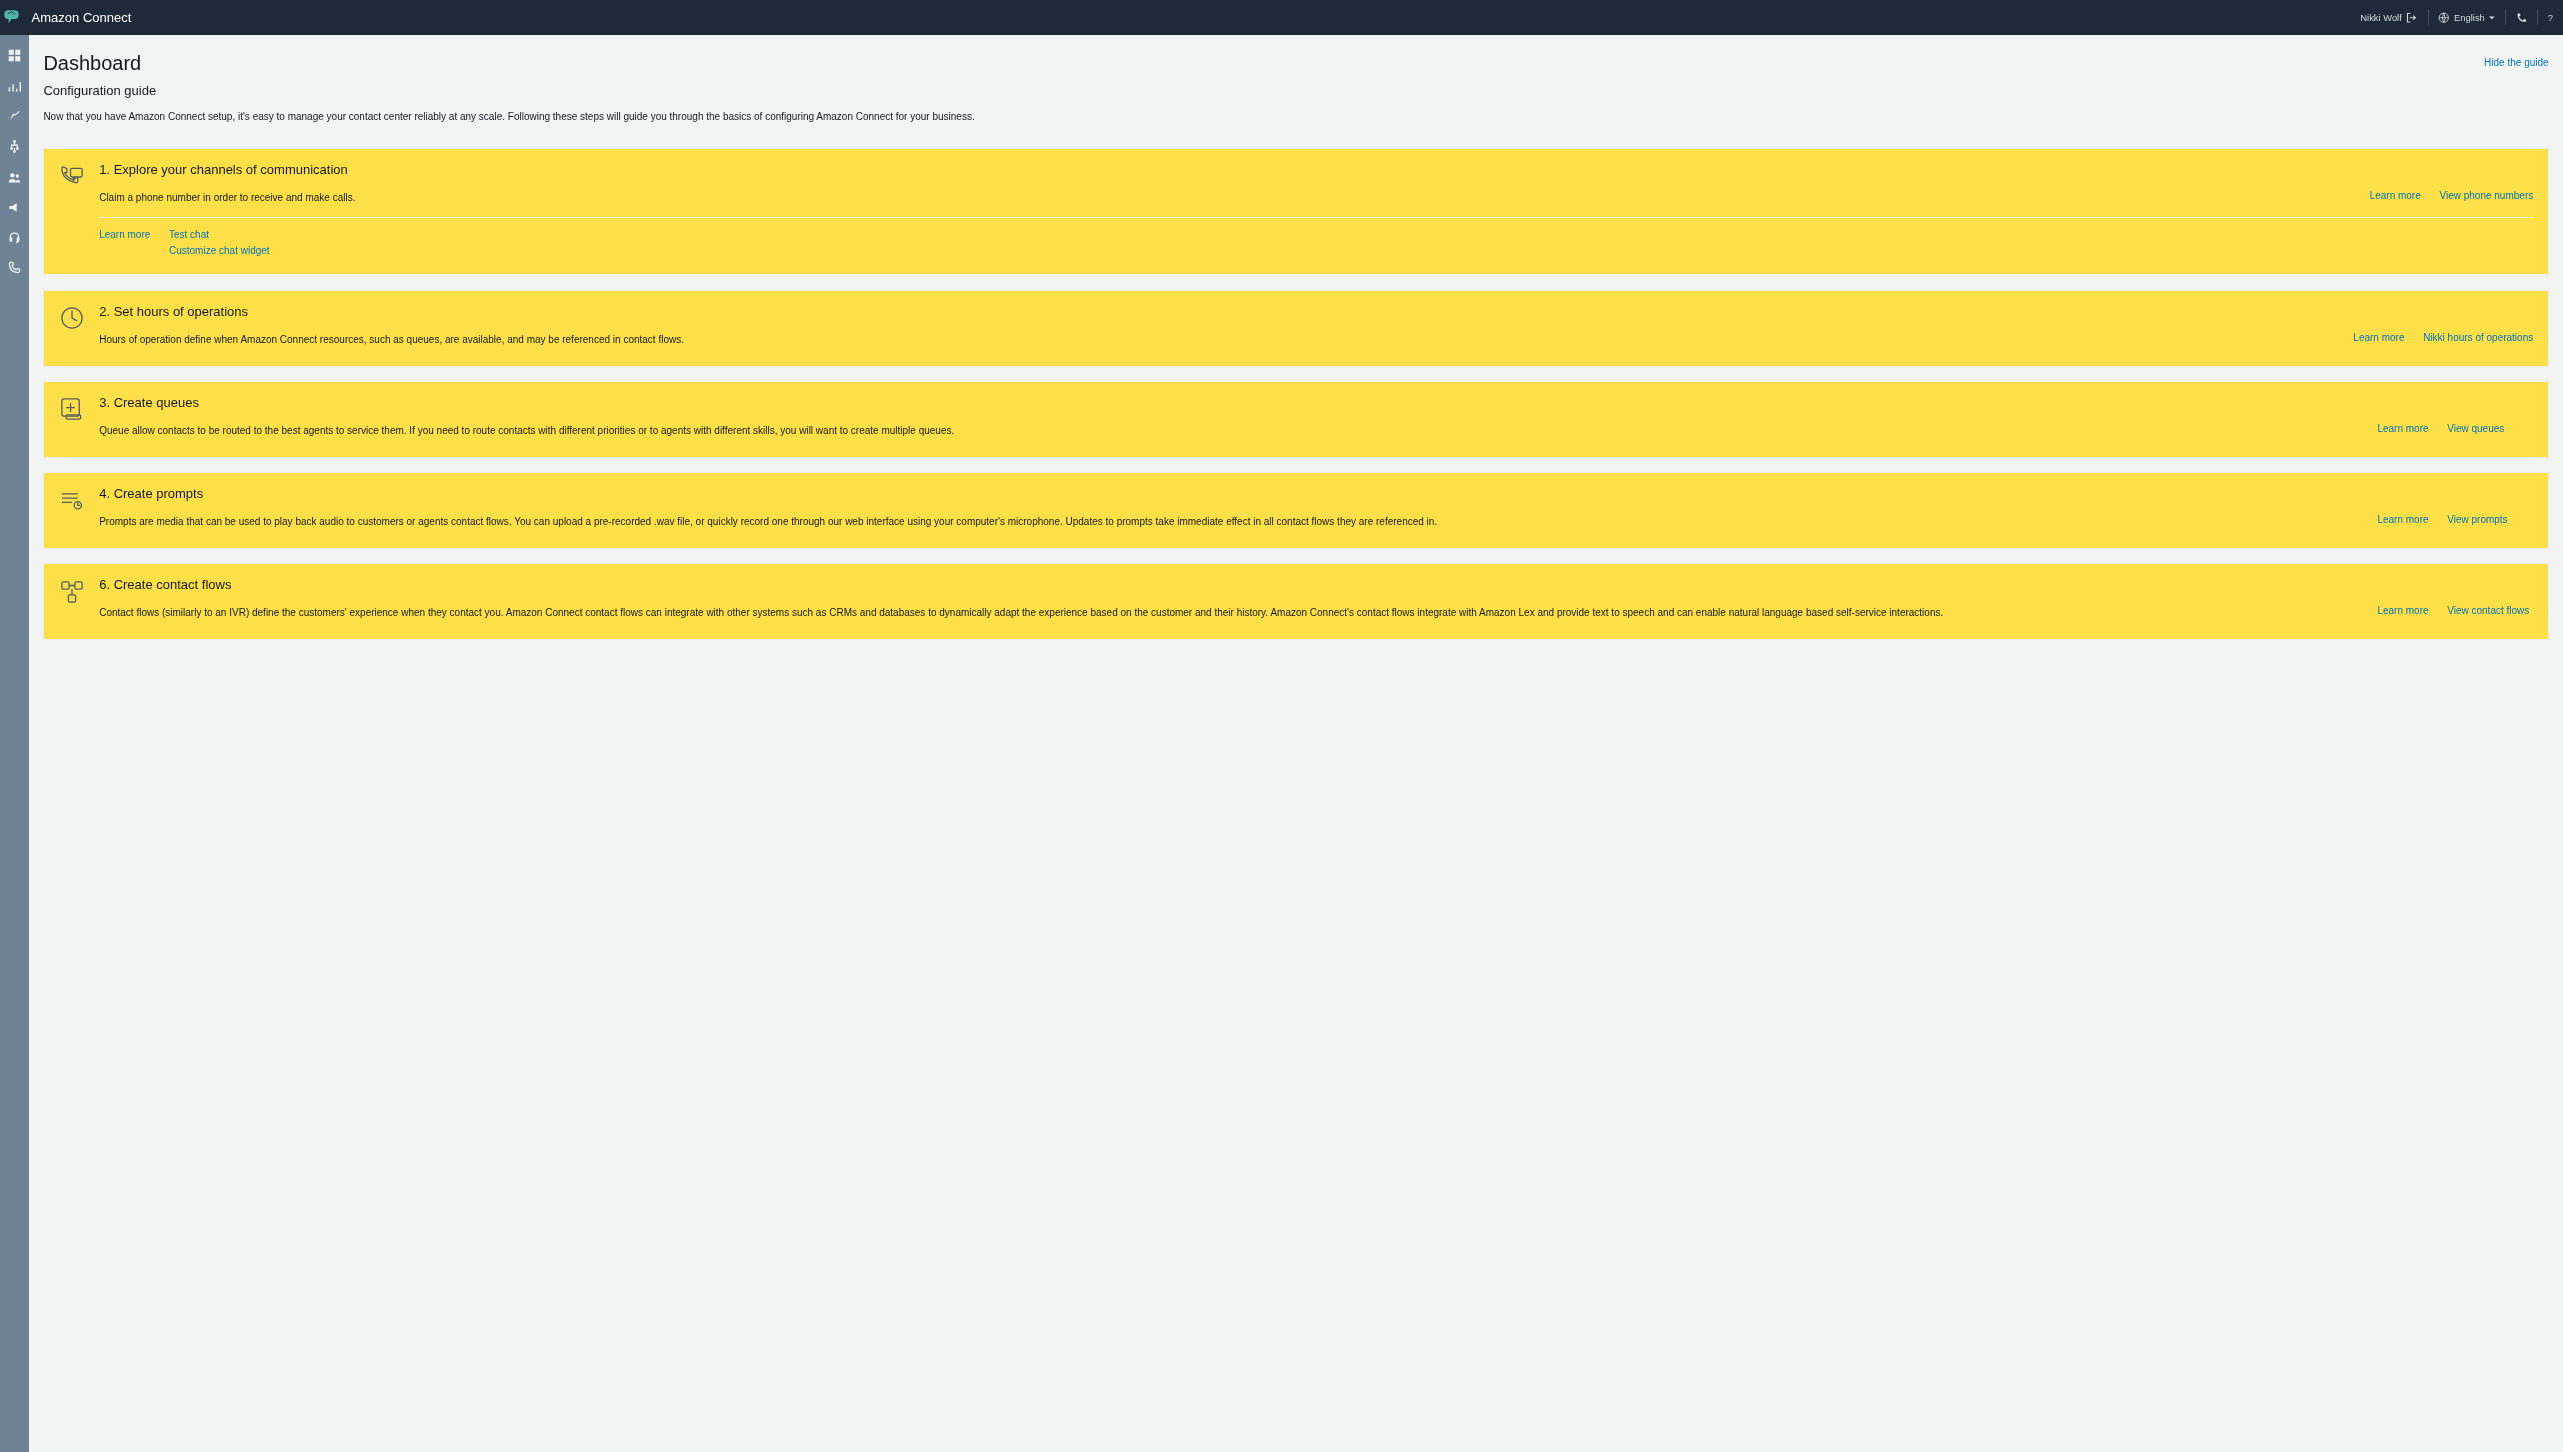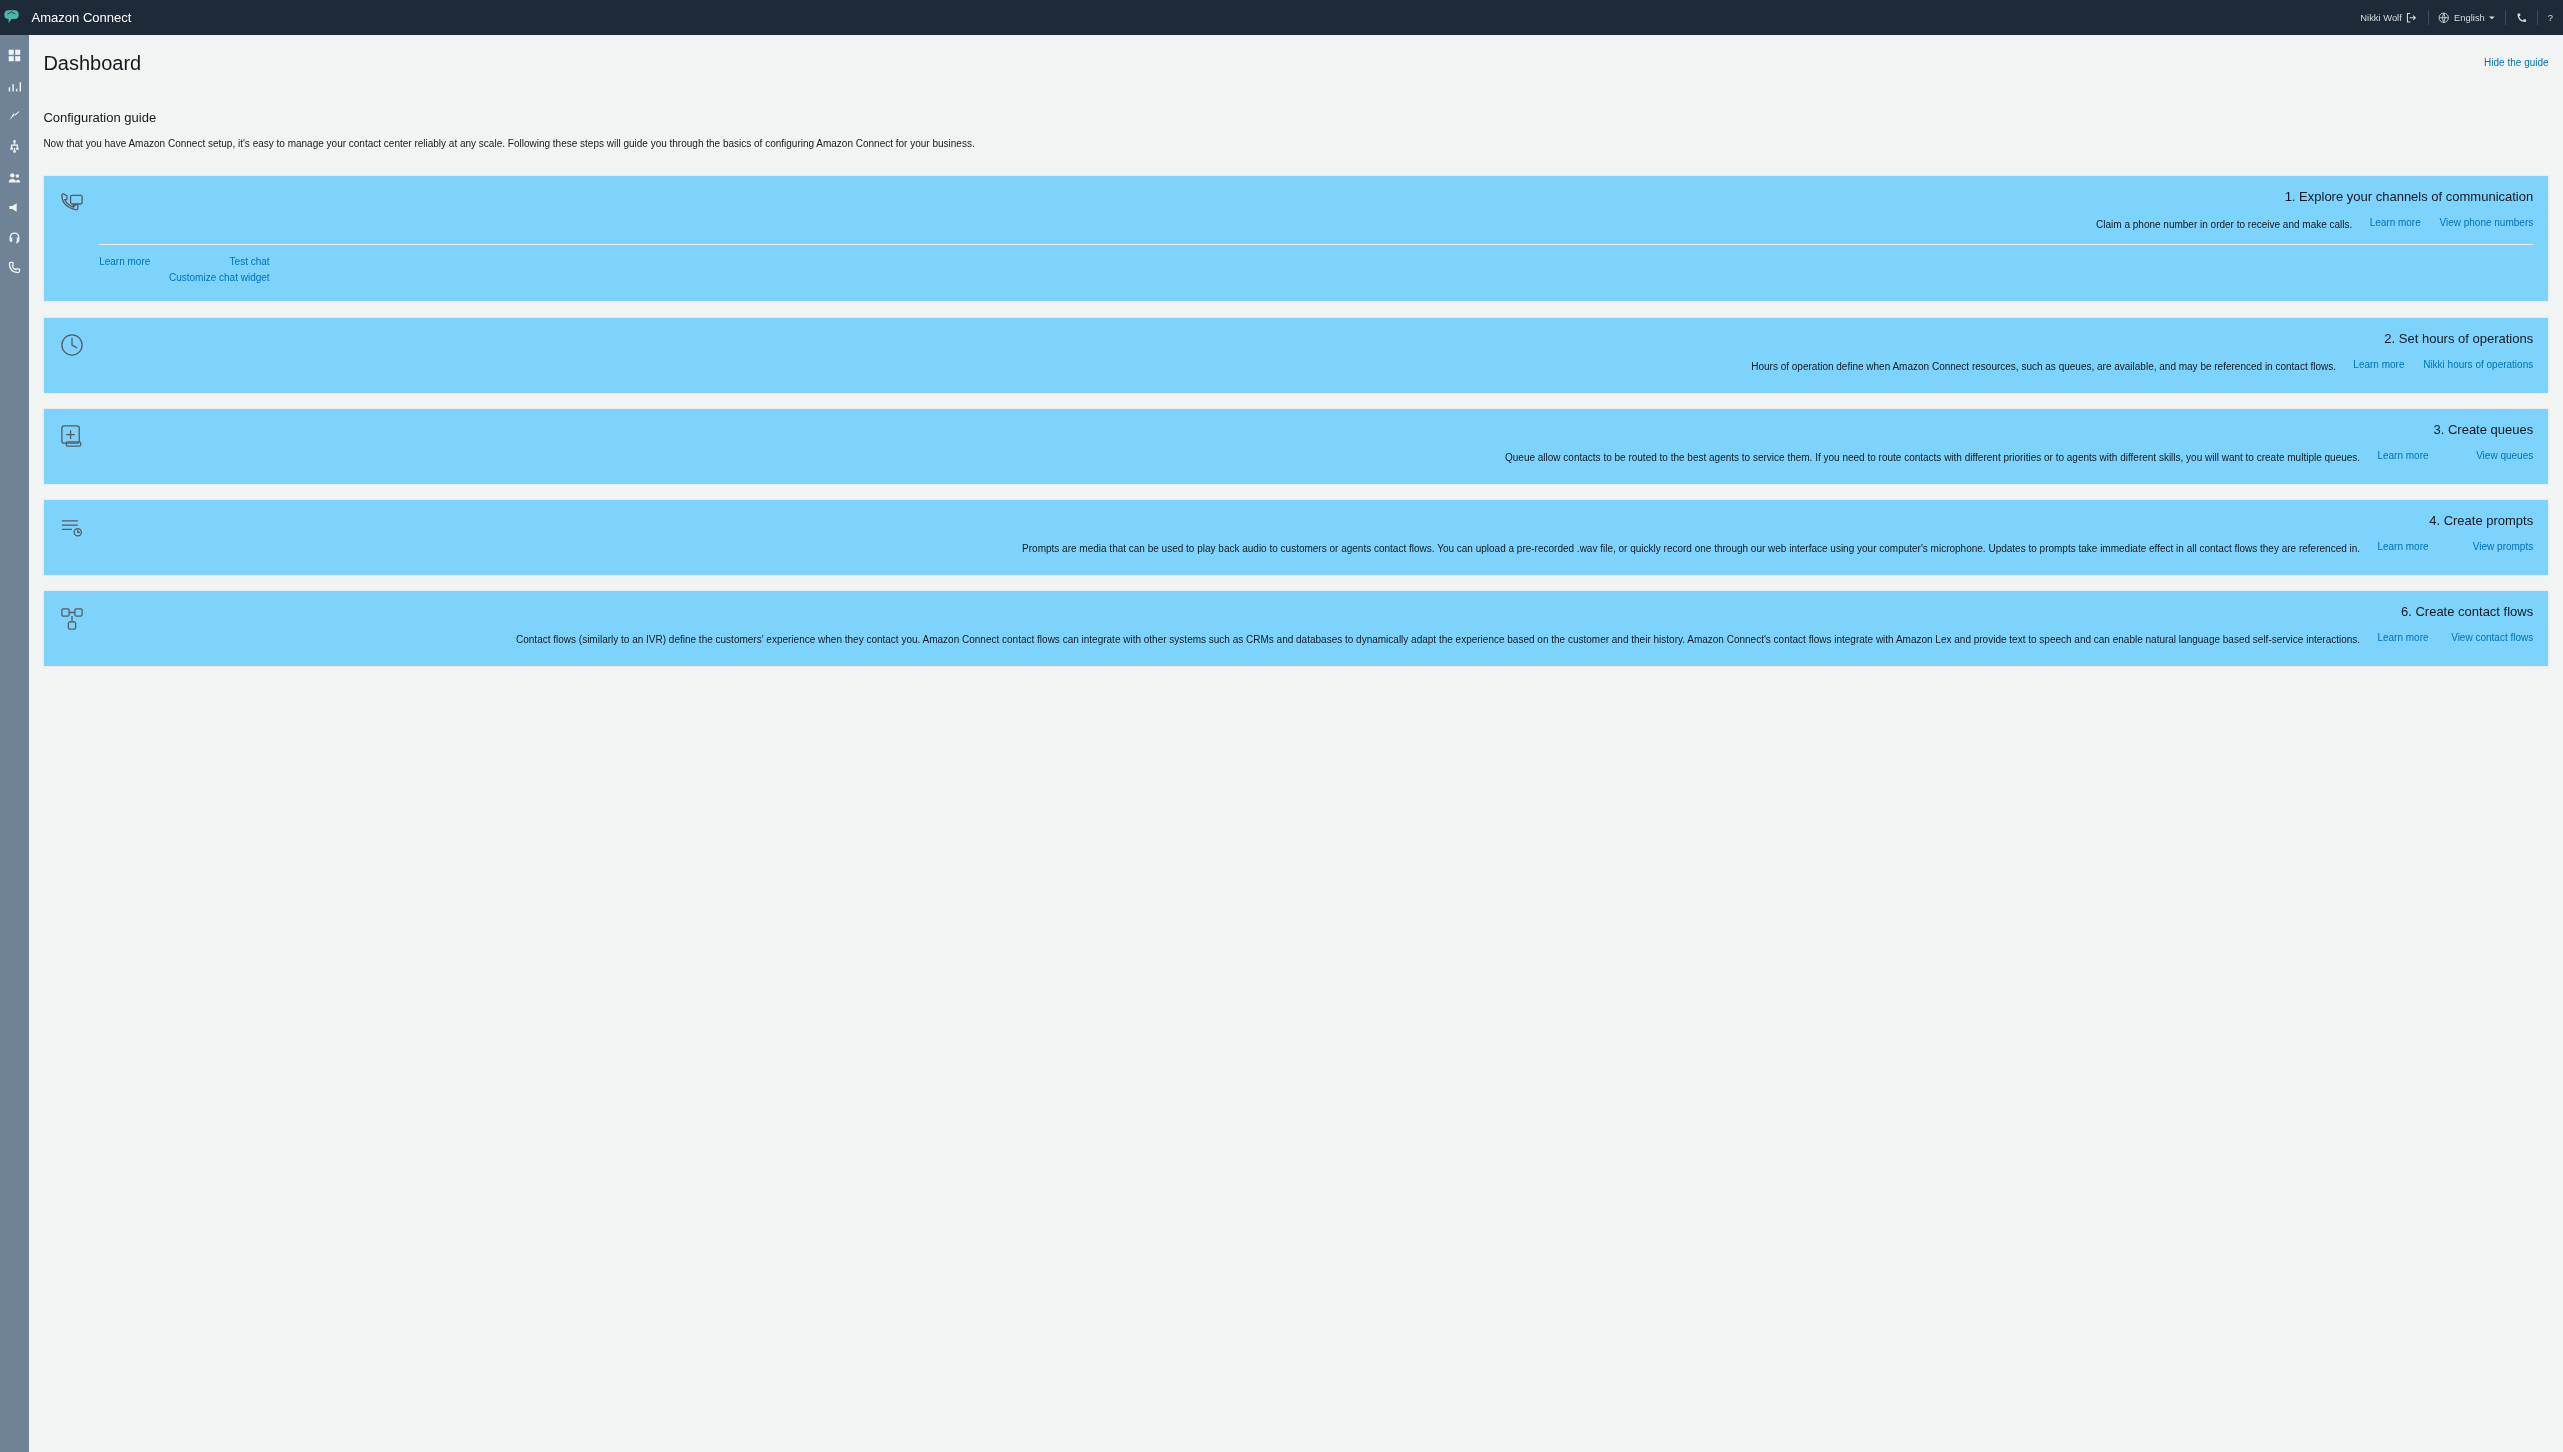--- a/index.html
+++ b/index.html
@@ -16,28 +16,28 @@
 .tb-icon { width: 11.5px; height: 11.5px; }
 .tb-caret { width: 5.8px; height: 5.8px; }
 
 
 .layout { display: flex; min-height: calc(100vh - 35px); }
 .sidebar { width: 29px; background: #6f8296; display: flex; flex-direction: column; align-items: center; padding-top: 14.4px; gap: 17.3px; }
 .sb-icon { width: 13px; height: 13px; color: #fff; cursor: pointer; opacity: 0.9; }
 
 
 .main { flex: 1; padding: 17.3px 14.4px; }
-.page-header { display: flex; justify-content: space-between; align-items: flex-start; margin-bottom: 35px; }
+.page-header { display: flex; justify-content: space-between; align-items: flex-start; margin-bottom: 8px; }
 .page-title { font-size: 20px; font-weight: 400; color: #16191f; }
 .hide-guide { color: #0073bb; font-size: 10px; cursor: pointer; margin-top: 4.3px; }
 .section-title { font-size: 13px; font-weight: 400; margin-bottom: 11px; color: #16191f; }
 .intro-text { font-size: 10px; color: #16191f; margin-bottom: 24px; line-height: 1.5; }
 
 
-.card { background: #7dd3fc; border: 0.7px solid #eaeded; margin-bottom: 14.4px; padding: 13px 14.4px; display: flex; gap: 14.4px; text-align: right; }
+.card { background: #fde047; border: 0.7px solid #eaeded; margin-bottom: 14.4px; padding: 13px 14.4px; display: flex; gap: 14.4px; }
 .card-icon { width: 26px; height: 26px; color: #545b64; flex-shrink: 0; margin-top: 1.4px; }
 .card-body { flex: 1; }
 .card-title { font-size: 13px; font-weight: 400; color: #16191f; margin-bottom: 7.2px; }
 .card-row { display: flex; justify-content: space-between; align-items: flex-start; padding: 5.8px 0; gap: 17.3px; }
 .card-row + .card-row { border-top: 0.7px solid #eaeded; margin-top: 5.8px; padding-top: 11.5px; }
 .card-desc { font-size: 10px; color: #16191f; line-height: 1.5; flex: 1; }
 .card-links { display: flex; gap: 18.7px; flex-shrink: 0; align-items: flex-start; }
 .link-col { display: flex; flex-direction: column; gap: 4.3px; min-width: 86px; }
 .card-link { color: #0073bb; font-size: 10px; cursor: pointer; white-space: nowrap; }
 </style>

